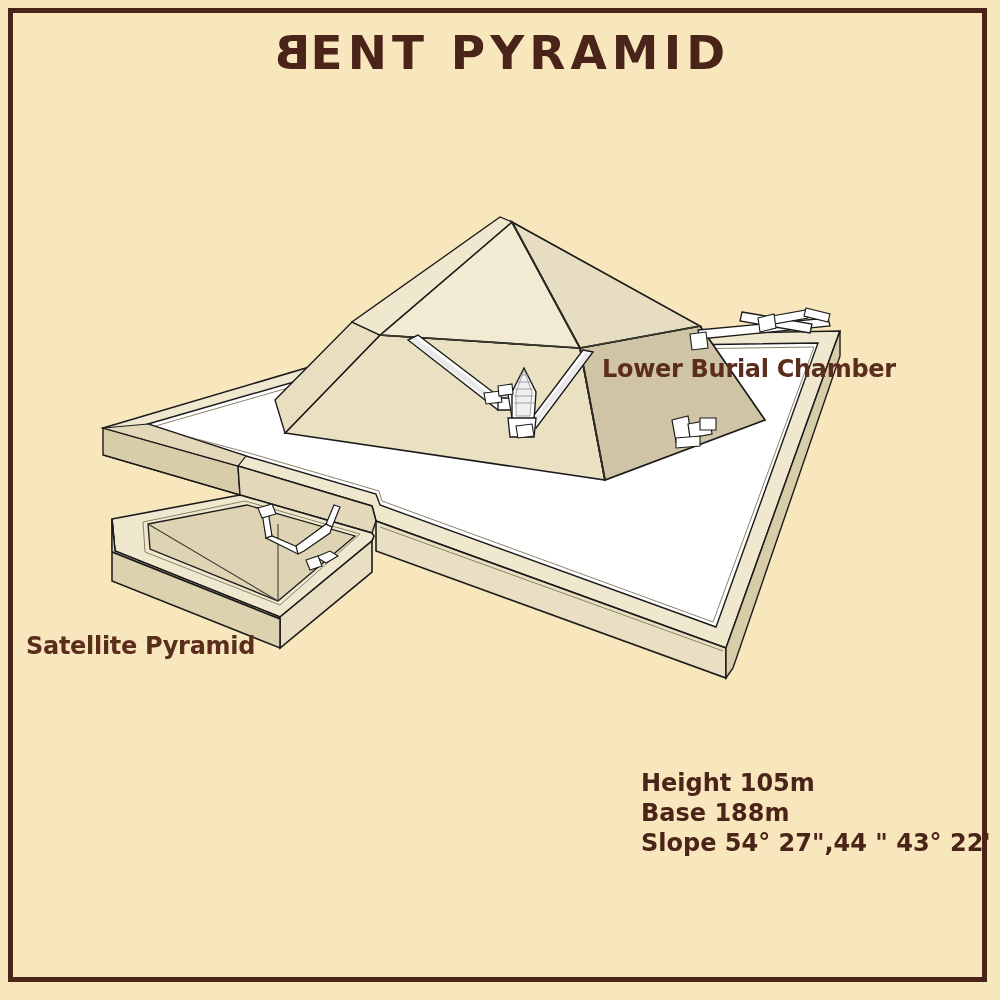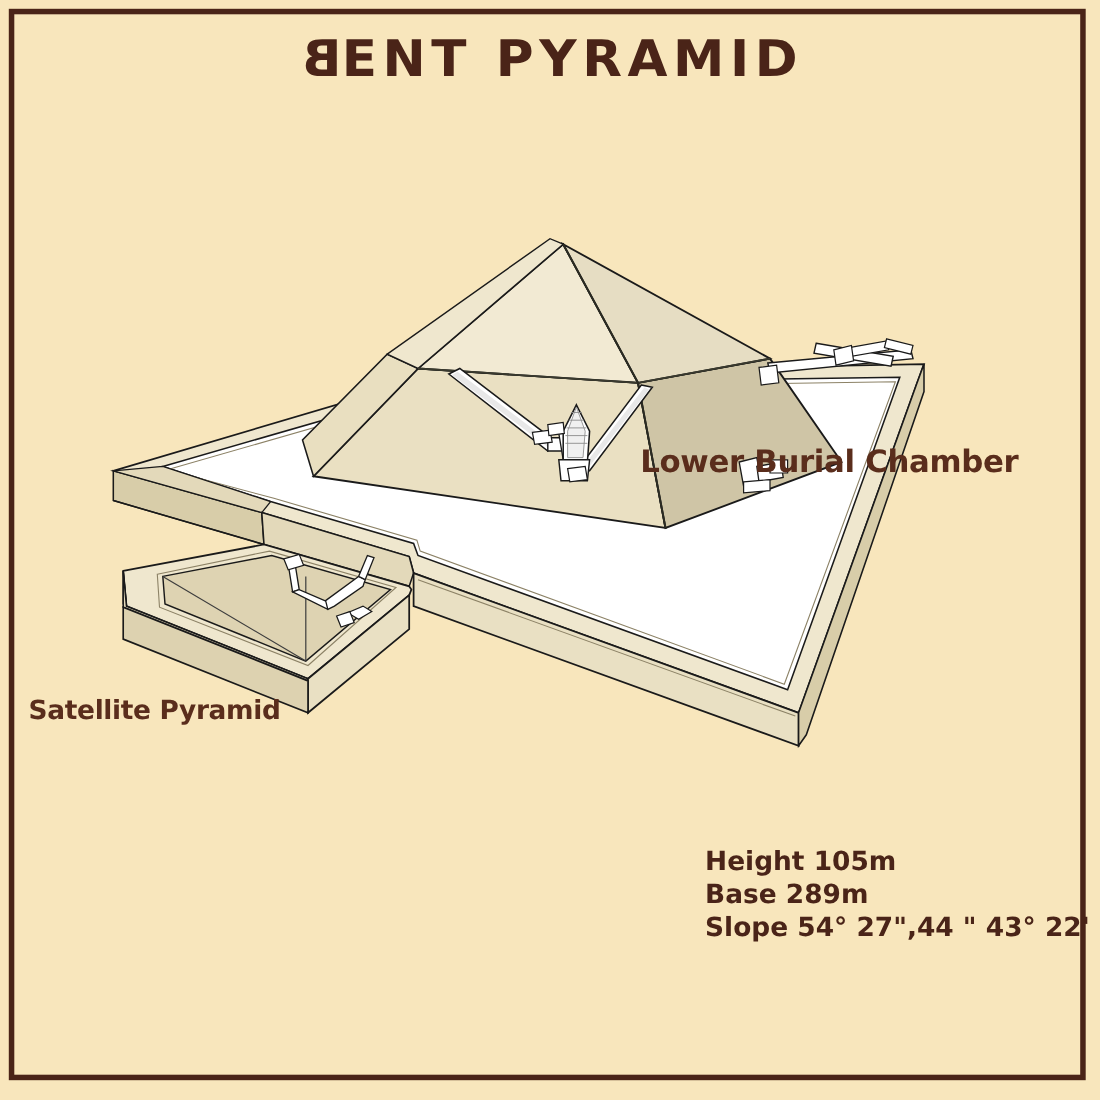--- a/index.html
+++ b/index.html
@@ -45,24 +45,23 @@
   }
   .label {
     position: absolute;
     font-family: "DejaVu Sans", sans-serif;
     font-weight: bold;
     color: #5a2d1c;
     white-space: nowrap;
     letter-spacing: -0.3px;
   }
   #label-lower-burial-chamber {
-    left: 582px;
+    left: 602px;
     top: 355px;
-    font-size: 28px;
-    margin-top: 48px;
+    font-size: 24px;
   }
   #label-satellite-pyramid {
     left: 26px;
     top: 632px;
     font-size: 24px;
   }
   #stats {
     position: absolute;
     left: 641px;
     top: 768px;
@@ -205,17 +204,17 @@
       </g>
     </g>
   </svg>
 
   <div class="label" id="label-lower-burial-chamber">Lower Burial Chamber</div>
 
   <div class="label" id="label-satellite-pyramid">Satellite Pyramid</div>
 
   <div id="stats">
     <div>Height 105m</div>
-    <div>Base 289m</div>
+    <div>Base 188m</div>
     <div>Slope 54° 27",44 " 43° 22'</div>
   </div>
 
 </div>
 
 </body></html>

